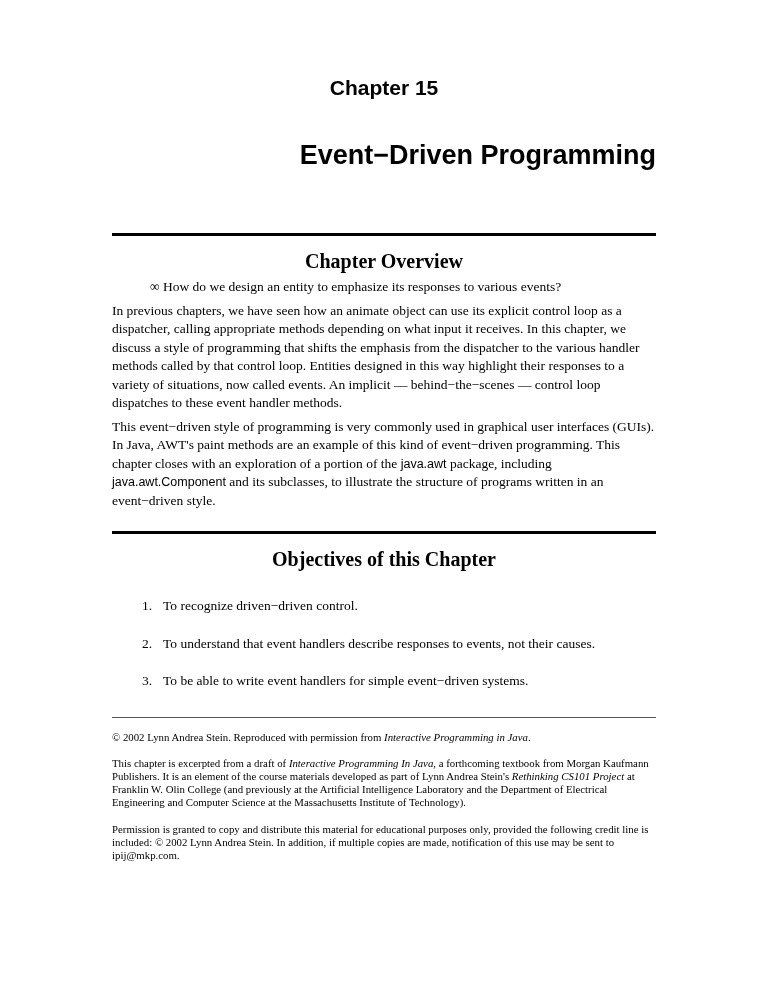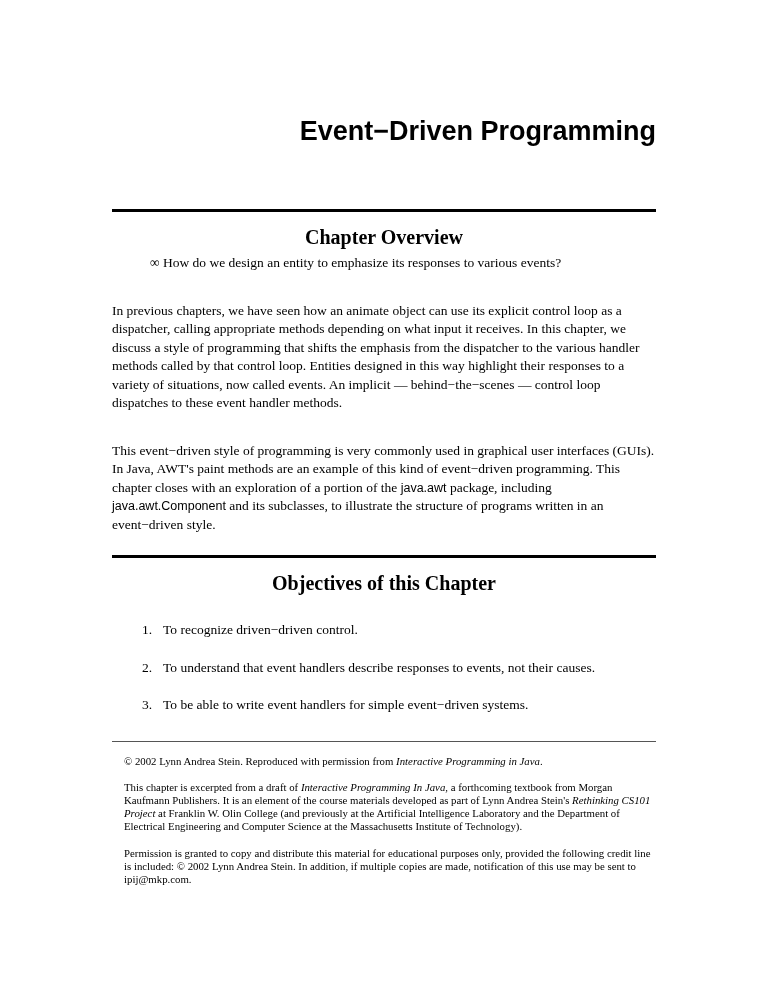--- a/index.html
+++ b/index.html
@@ -52,21 +52,21 @@
   }
   .epigraph {
     font-size: 13.5px;
     line-height: 18.5px;
     margin-top: 5px;
     padding-left: 38px;
   }
   p.body {
     font-size: 13.5px;
     line-height: 18.5px;
-    margin-top: 29px;
+    margin-top: 5px;
     text-align: left;
   }
   .code {
     font-family: Liberation Sans, sans-serif;
     font-size: 12.5px;
   }
   .objectives-list { margin-top: 26px; }
   .objective-item {
     display: flex;
     font-size: 13.5px;
@@ -78,34 +78,34 @@
     width: 21px;
     flex: 0 0 21px;
   }
   .footnotes {
     margin-top: 10px;
   }
   .footnote {
     font-size: 10.8px;
     line-height: 13.2px;
     margin-top: 13px;
-    margin-left: 12px;
   }
   .italic { font-style: italic; }
   .link {
     color: #000;
     cursor: pointer;
   }
 </style>
 </head>
 <body>
 
 <div class="page">
 
   <header>
+    <div class="chapter-label">Chapter 15</div>
     <h1 class="chapter-title">Event−Driven Programming</h1>
   </header>
 
   <hr class="rule-thick rule-1">
 
   <section>
     <h2 class="section-heading">Chapter Overview</h2>
     <p class="epigraph">∞ How do we design an entity to emphasize its responses to various events?</p>
     <p class="body">In previous chapters, we have seen how an animate object can use its explicit control loop as a dispatcher, calling appropriate methods depending on what input it receives. In this chapter, we discuss a style of programming that shifts the emphasis from the dispatcher to the various handler methods called by that control loop. Entities designed in this way highlight their responses to a variety of situations, now called events. An implicit — behind−the−scenes — control loop dispatches to these event handler methods.</p>
     <p class="body"><span>This event−driven style of programming is very commonly used in graphical user interfaces (GUIs). In Java, AWT's paint methods are an example of this kind of event−driven programming. This chapter closes with an exploration of a portion of the </span><span class="code">java.awt</span><span> package, including </span><span class="code">java.awt.Component</span><span> and its subclasses, to illustrate the structure of programs written in an event−driven style.</span></p>

